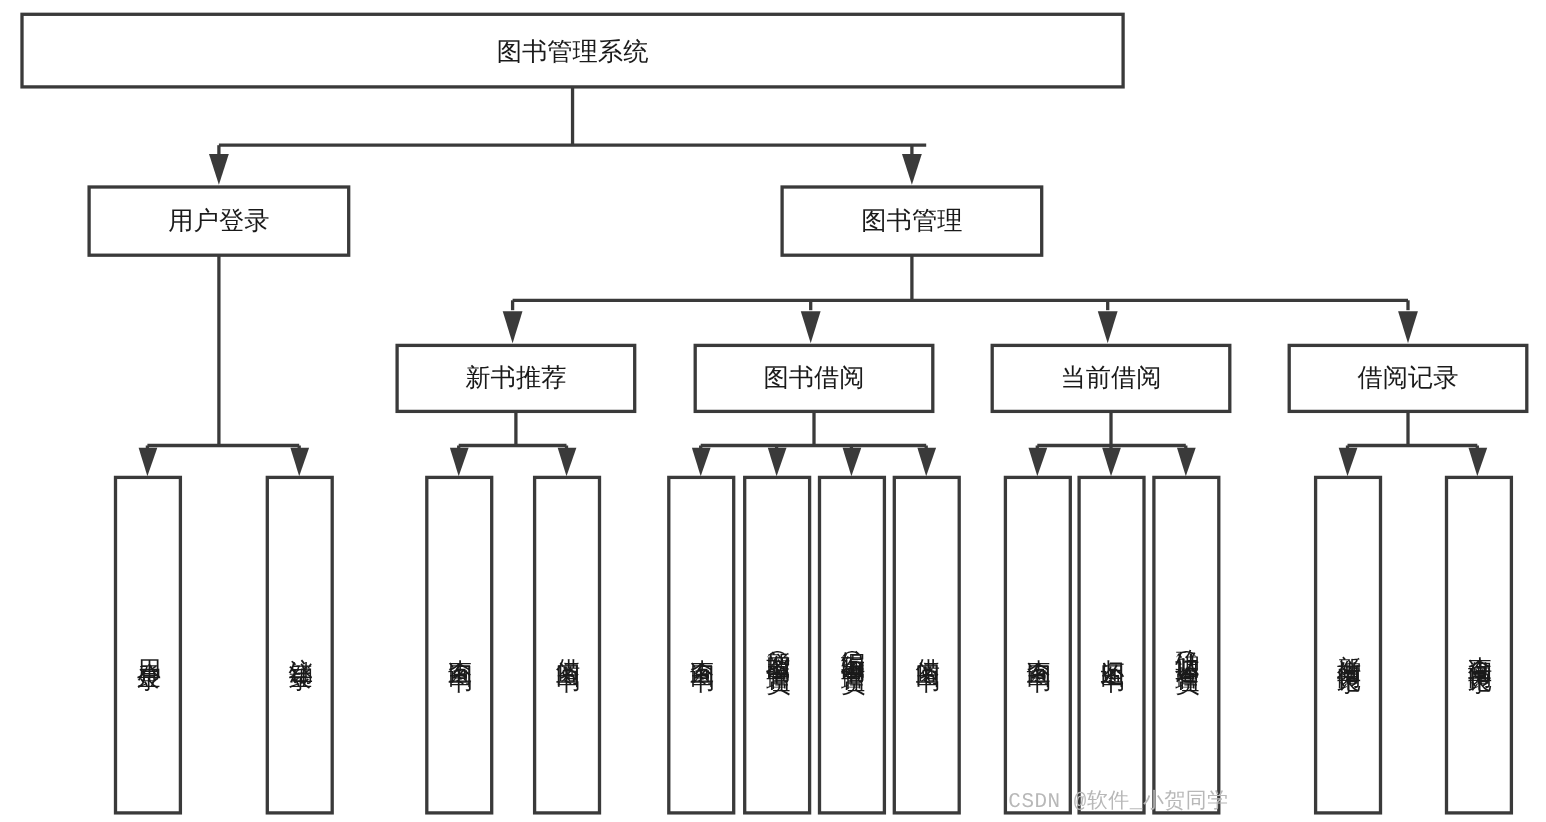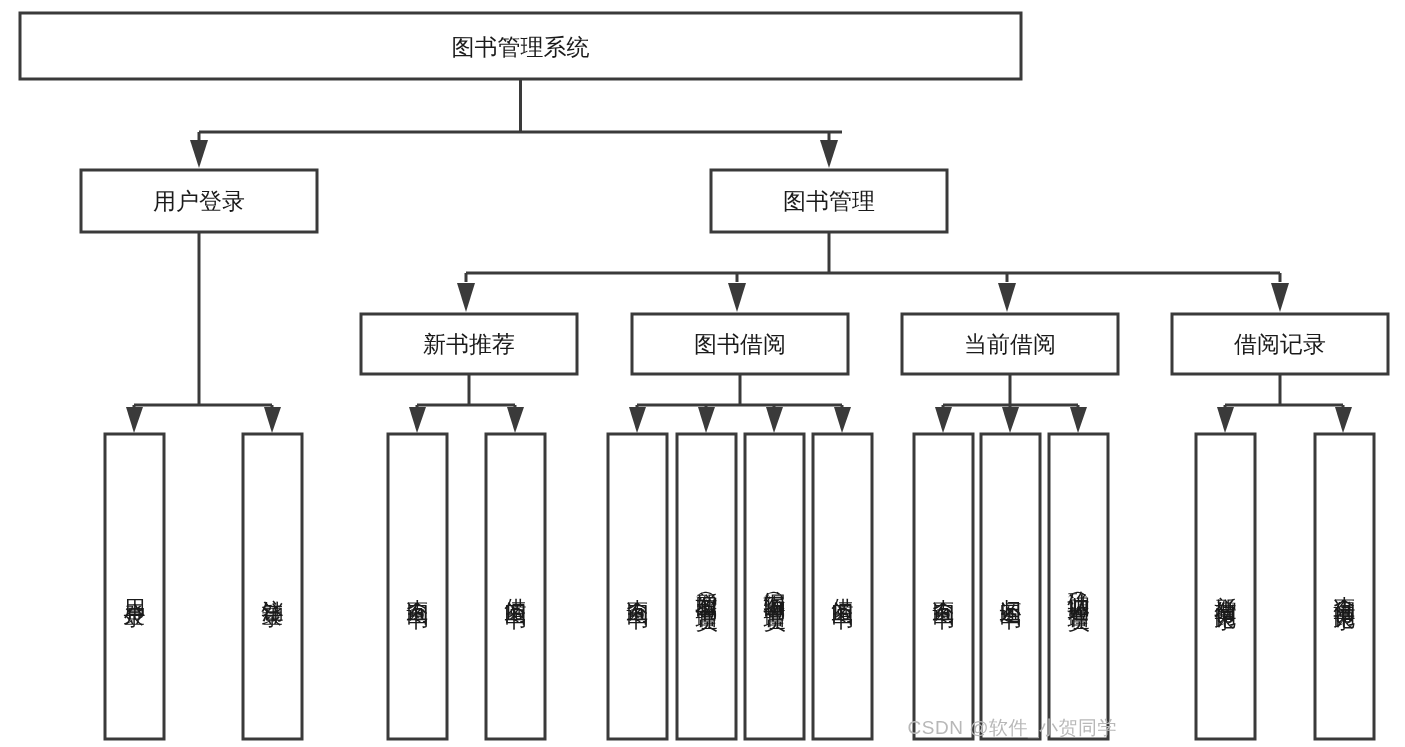--- a/index.html
+++ b/index.html
@@ -60,21 +60,21 @@
     align-items: center;
     justify-content: center;
     text-align: center;
     white-space: nowrap;
     pointer-events: none;
   }
   .watermark {
     position: absolute;
     right: 8px;
     bottom: 6px;
-    font-family: Liberation Sans, sans-serif;
+    font-family: Liberation Mono, monospace;
     font-size: 19px;
     color: #b8b8b8;
     letter-spacing: 0.5px;
     white-space: nowrap;
   }
 </style>
 </head>
 <body>
 
 <div id="diagram-root">

